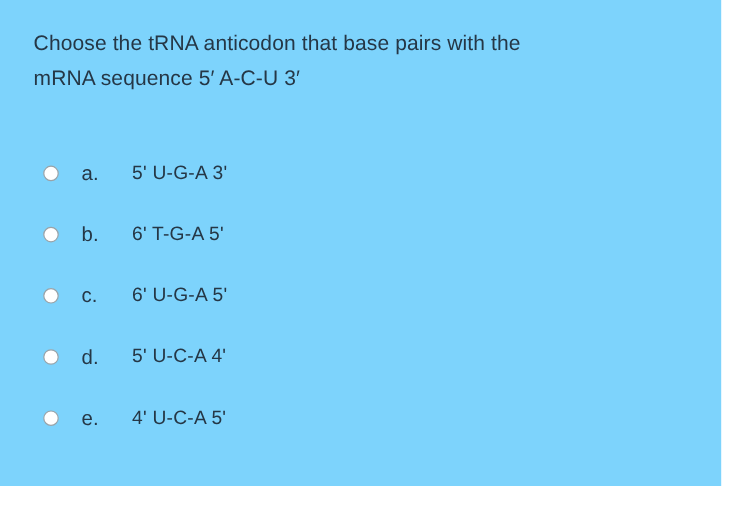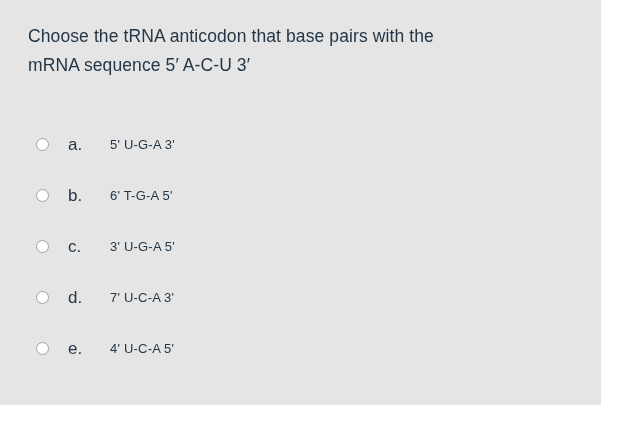--- a/index.html
+++ b/index.html
@@ -15,21 +15,21 @@
     font-family: "Liberation Sans", sans-serif;
     -webkit-font-smoothing: antialiased;
   }
 
   #quiz-panel {
     position: absolute;
     left: 0;
     top: 0;
     width: 601px;
     height: 405px;
-    background: #e5e5e5;
+    background: #7dd3fc;
   }
 
   #question-text {
     position: absolute;
     left: 28px;
     top: 22px;
     width: 540px;
     font-size: 17.5px;
     line-height: 29px;
     color: #253746;
@@ -69,21 +69,21 @@
     top: 0;
     font-size: 17px;
     line-height: 27px;
     color: #253746;
   }
 
   .option-text {
     position: absolute;
     left: 110px;
     top: 0;
-    font-size: 13px;
+    font-size: 16px;
     line-height: 27px;
     color: #253746;
     letter-spacing: 0.2px;
     white-space: nowrap;
   }
 </style>
 </head>
 <body>
 
 <div id="quiz-panel">
@@ -101,27 +101,27 @@
 
     <div class="option-row">
       <span class="option-radio"></span>
       <span class="option-letter">b.</span>
       <span class="option-text">6' T-G-A 5'</span>
     </div>
 
     <div class="option-row">
       <span class="option-radio"></span>
       <span class="option-letter">c.</span>
-      <span class="option-text">3' U-G-A 5'</span>
+      <span class="option-text">6' U-G-A 5'</span>
     </div>
 
     <div class="option-row">
       <span class="option-radio"></span>
       <span class="option-letter">d.</span>
-      <span class="option-text">7' U-C-A 3'</span>
+      <span class="option-text">5' U-C-A 4'</span>
     </div>
 
     <div class="option-row">
       <span class="option-radio"></span>
       <span class="option-letter">e.</span>
       <span class="option-text">4' U-C-A 5'</span>
     </div>
 
   </div>
 </div>

